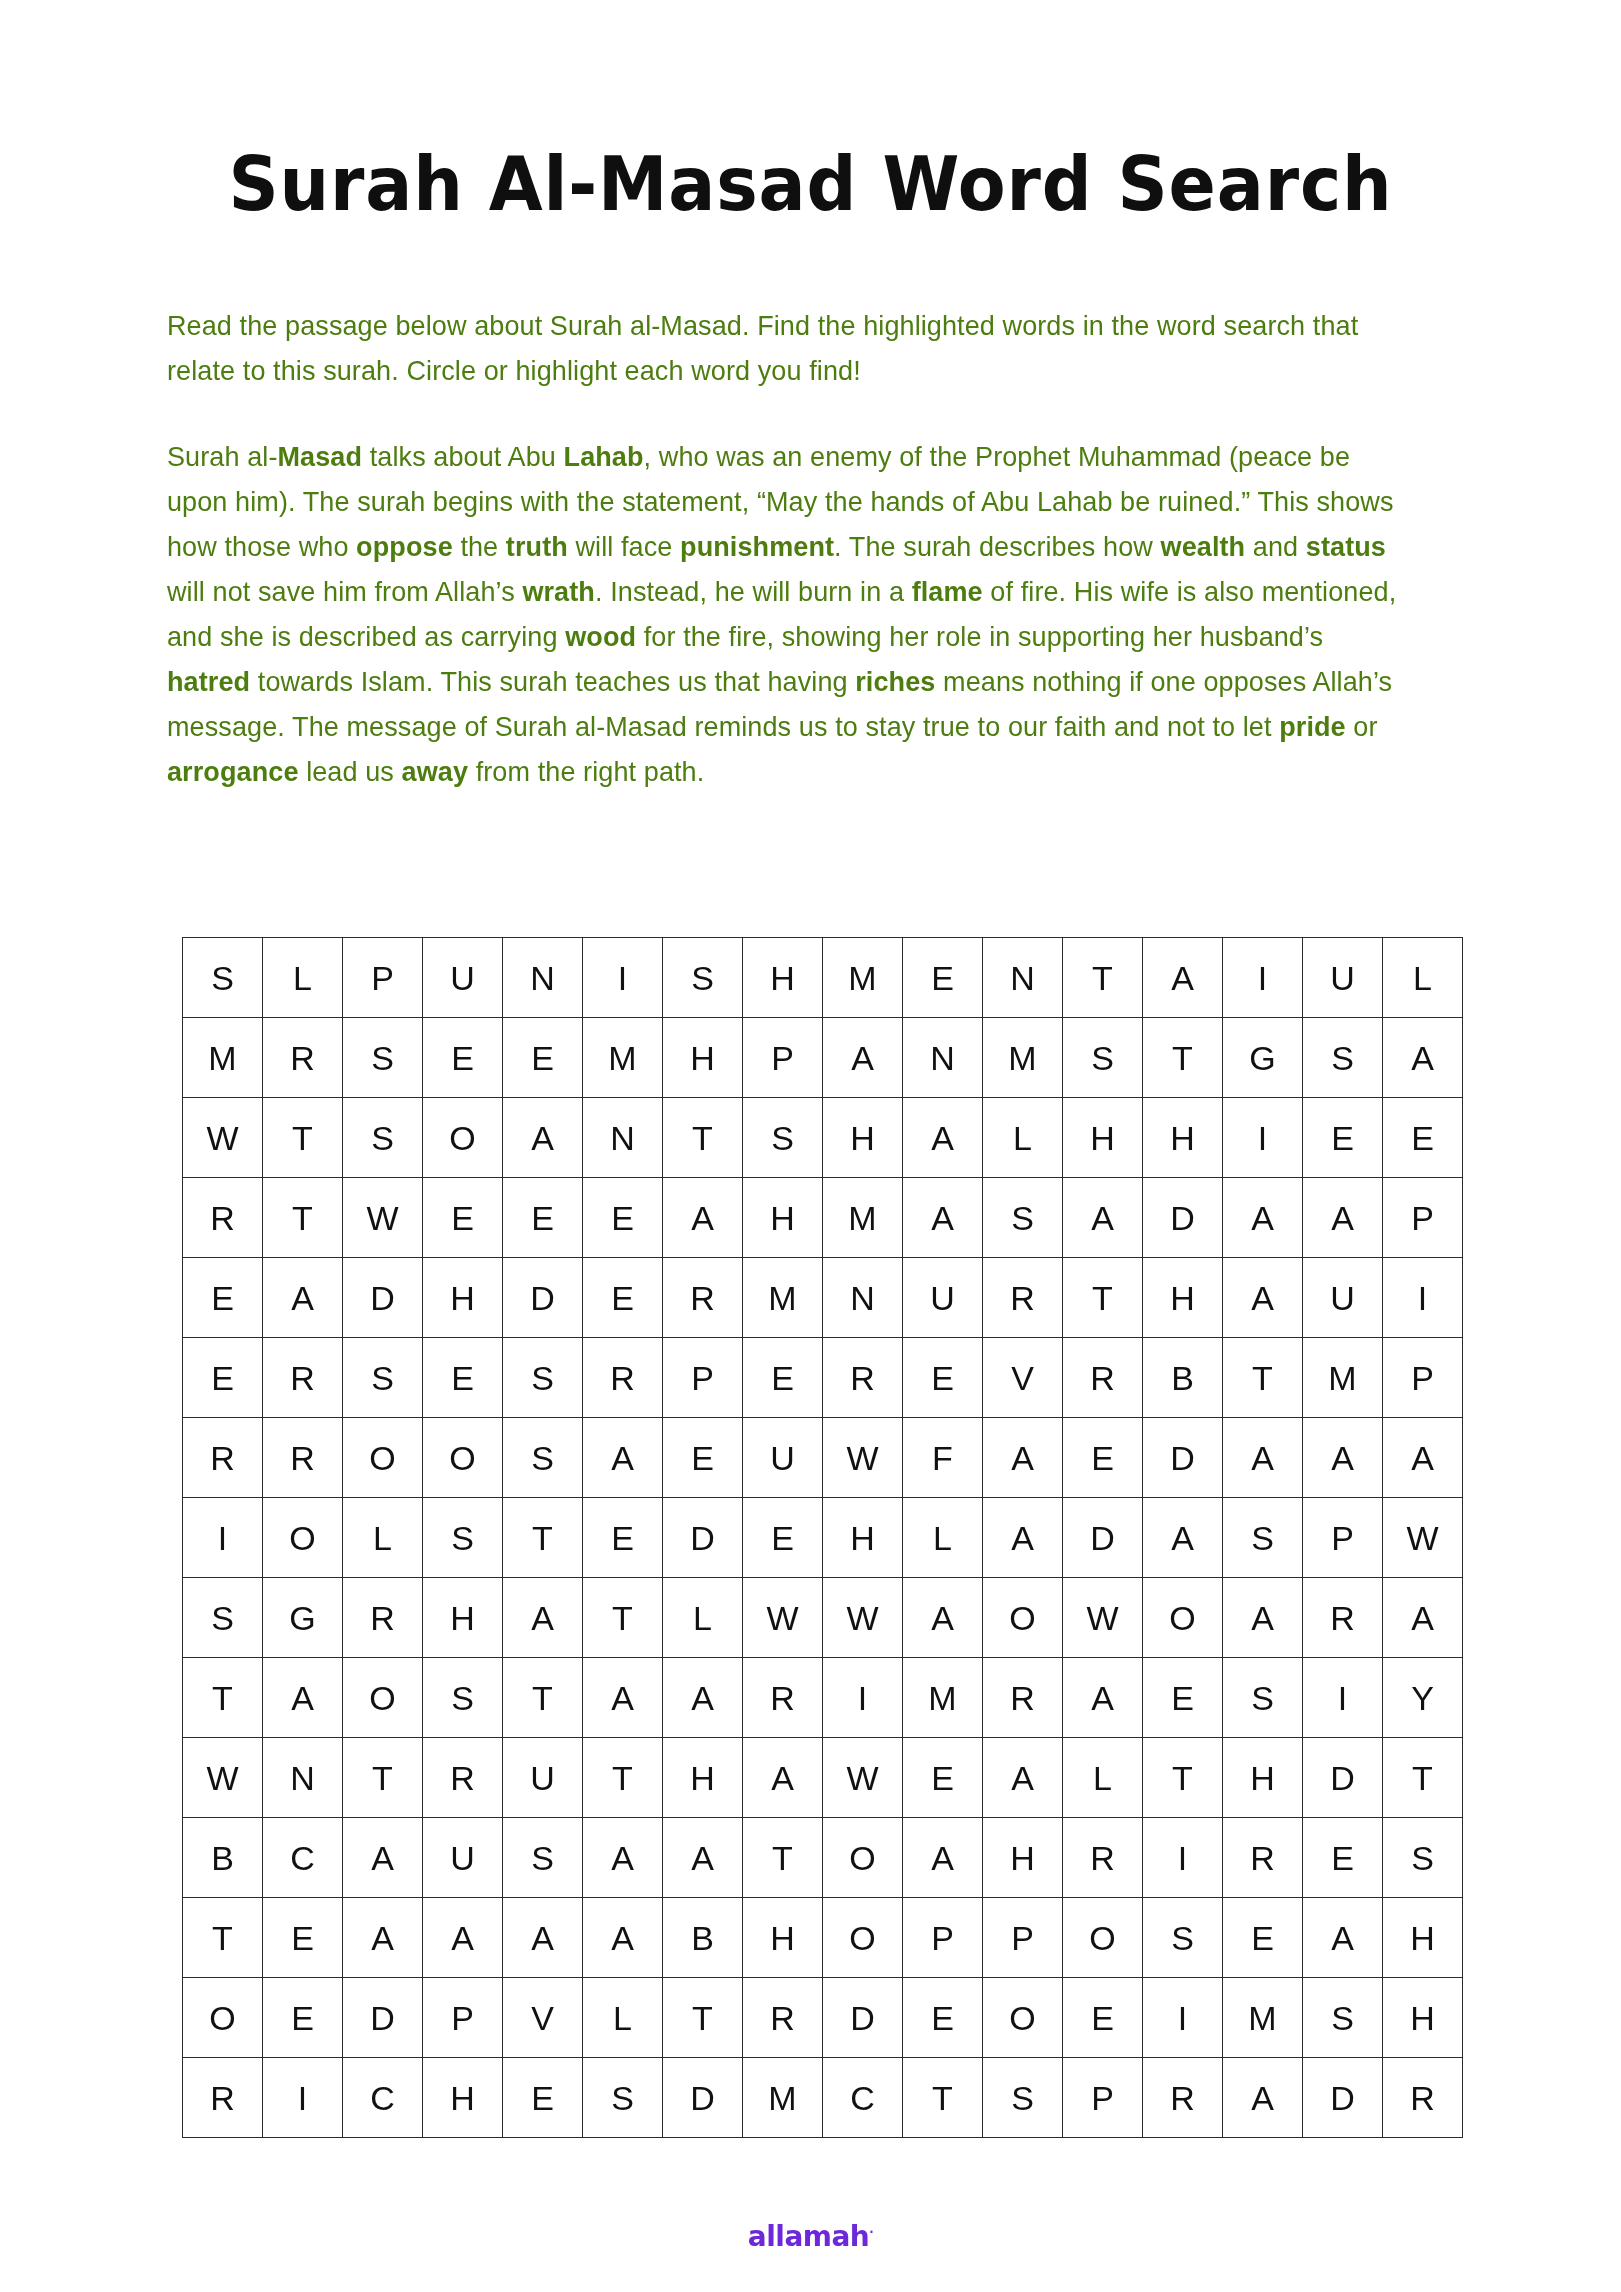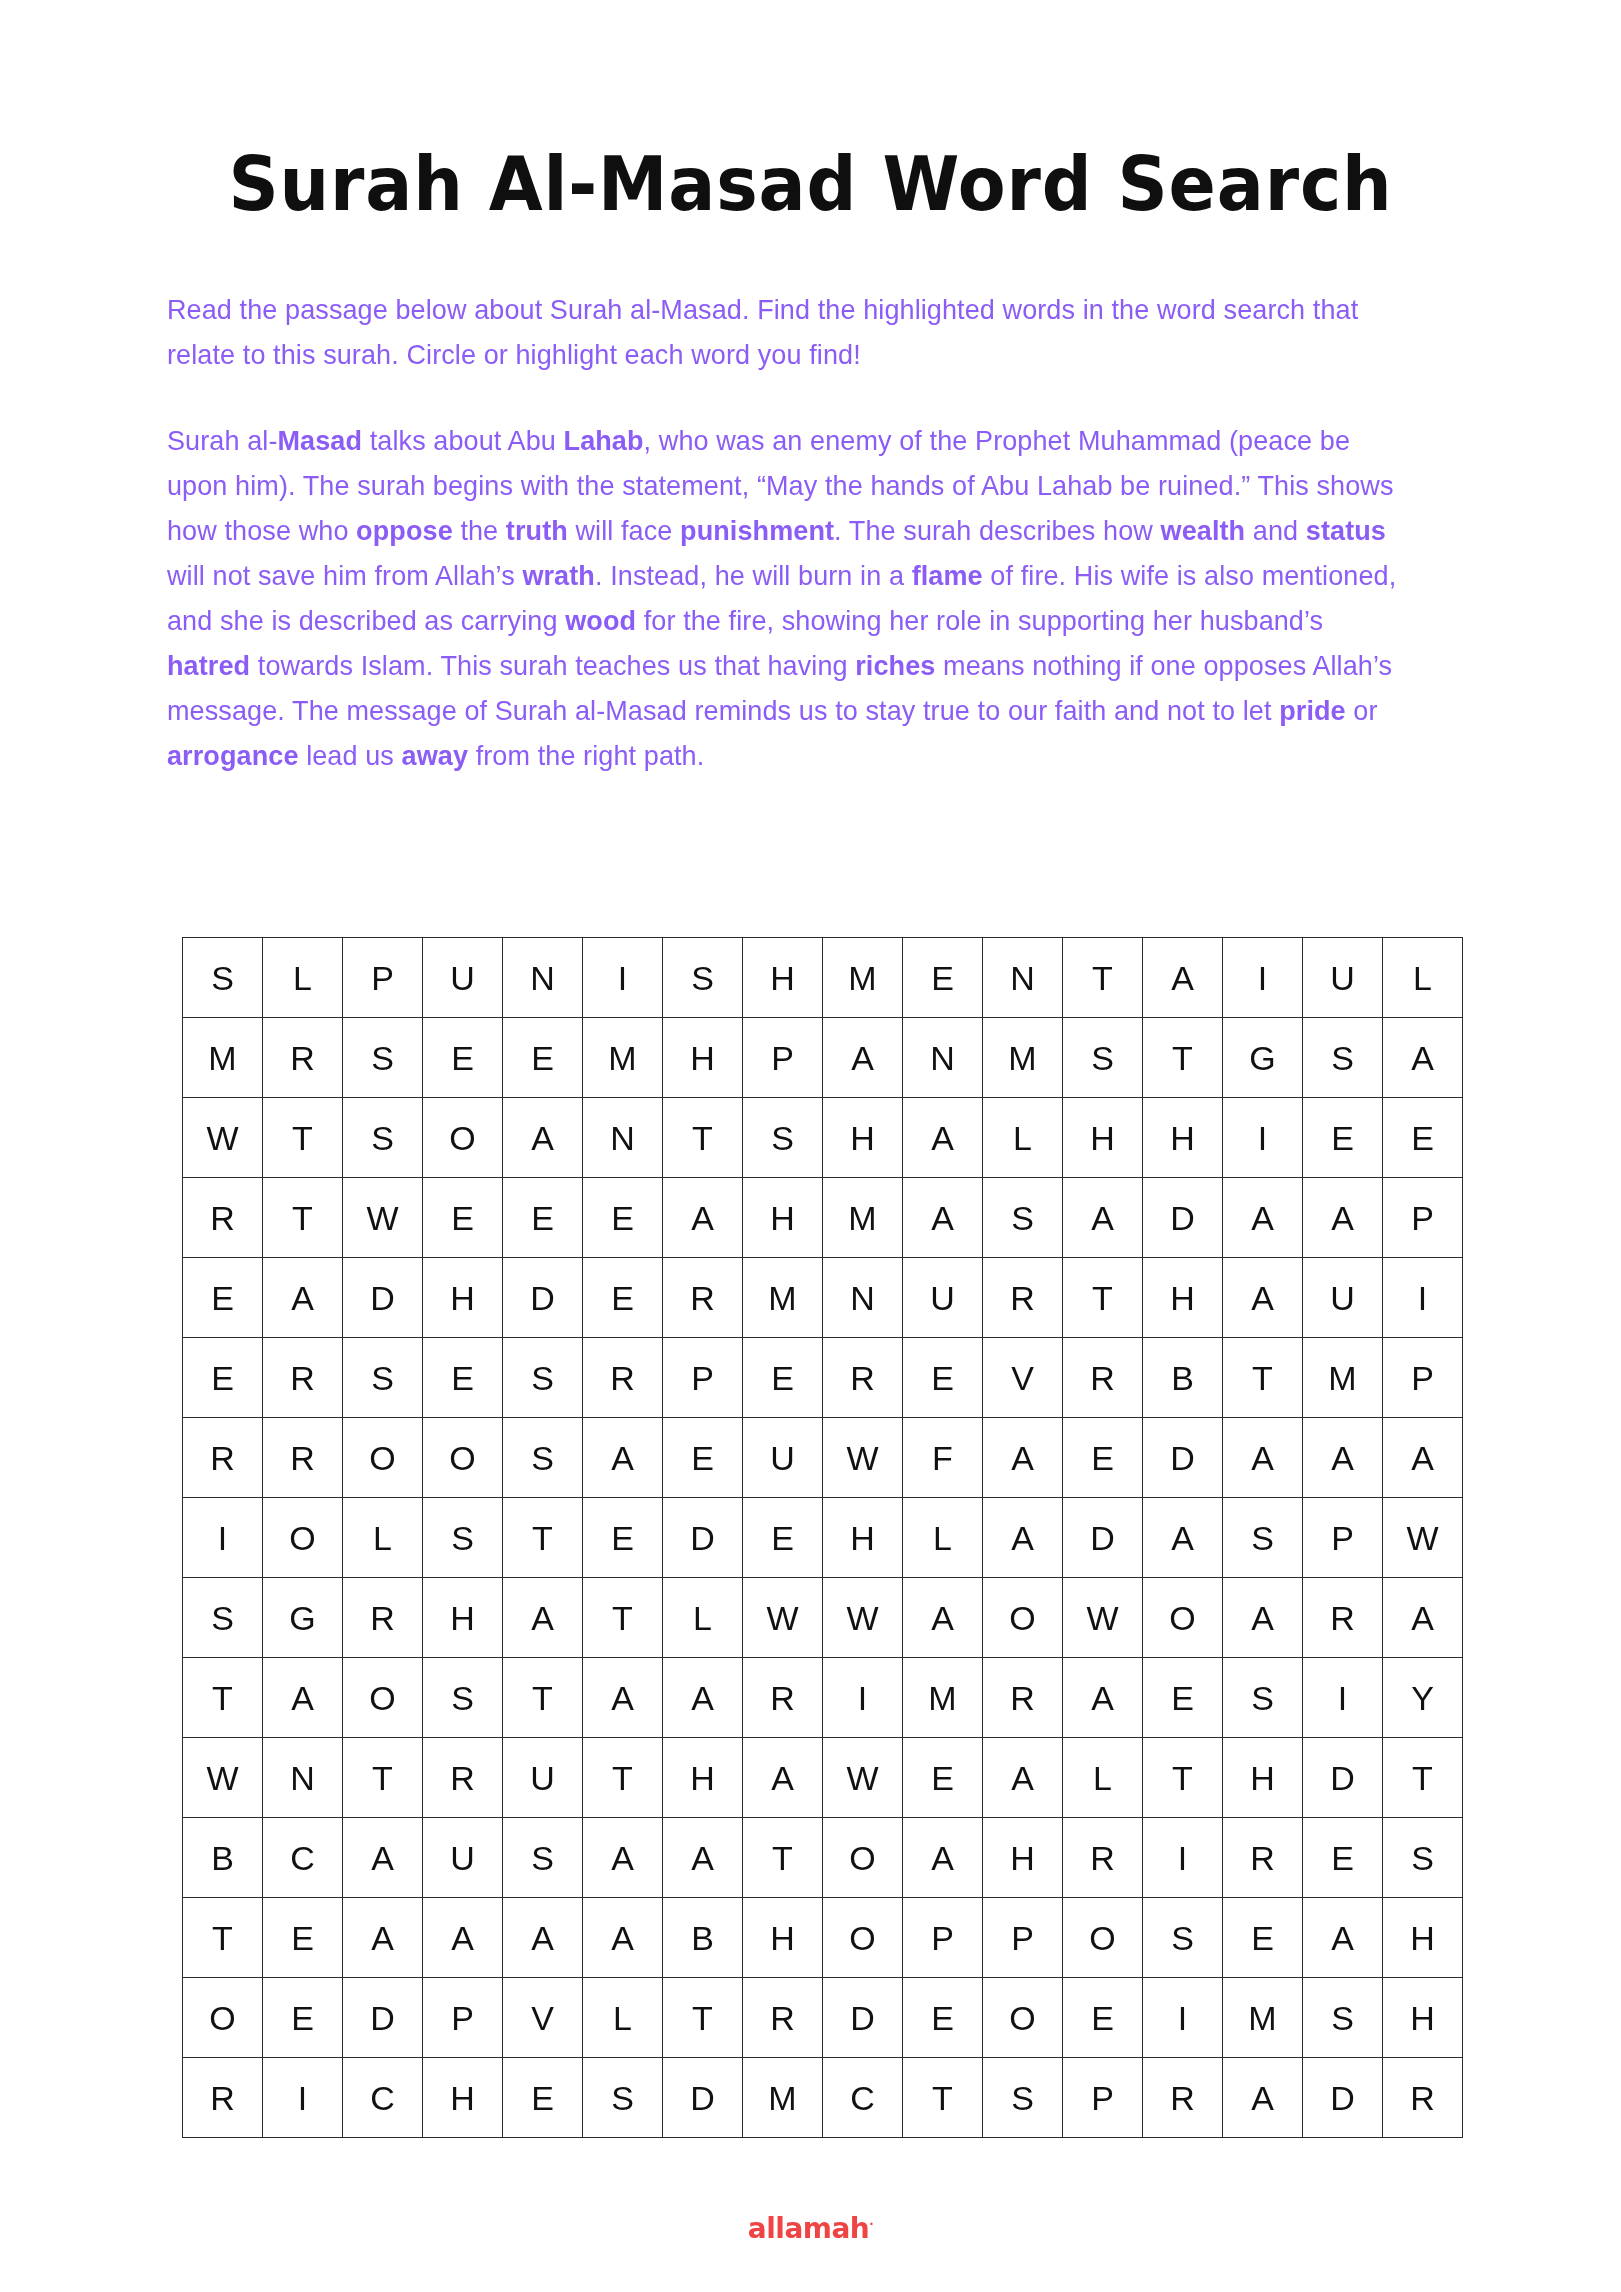--- a/index.html
+++ b/index.html
@@ -34,23 +34,23 @@
     line-height: 1;
     color: #100f0f;
     letter-spacing: 0.9px;
     transform: scaleX(0.93);
   }
 
   
   .textcol {
     position: absolute;
     left: 167px;
-    top: 259px;
+    top: 275px;
     width: 1284px;
-    color: #8b5cf6;
+    color: #4d7c0f;
   }
 
   .instructions {
     font-size: 28px;
     line-height: 45px;
     font-weight: 400;
     letter-spacing: 0.1px;
     transform: scaleX(0.965);
     transform-origin: left top;
   }
@@ -400,17 +400,17 @@
             <td>R</td>
             <td>A</td>
             <td>D</td>
             <td>R</td>
           </tr>
         </tbody>
     </table>
   </div>
 
   <div class="footer">
-    <span class="logo" style="color: #ef4444;"><span>allamah</span><span class="tm">·</span></span>
+    <span class="logo" style="color: #6d28d9; margin-top: 8px;"><span>allamah</span><span class="tm">·</span></span>
   </div>
 
 </div>
 
 
 </body></html>

